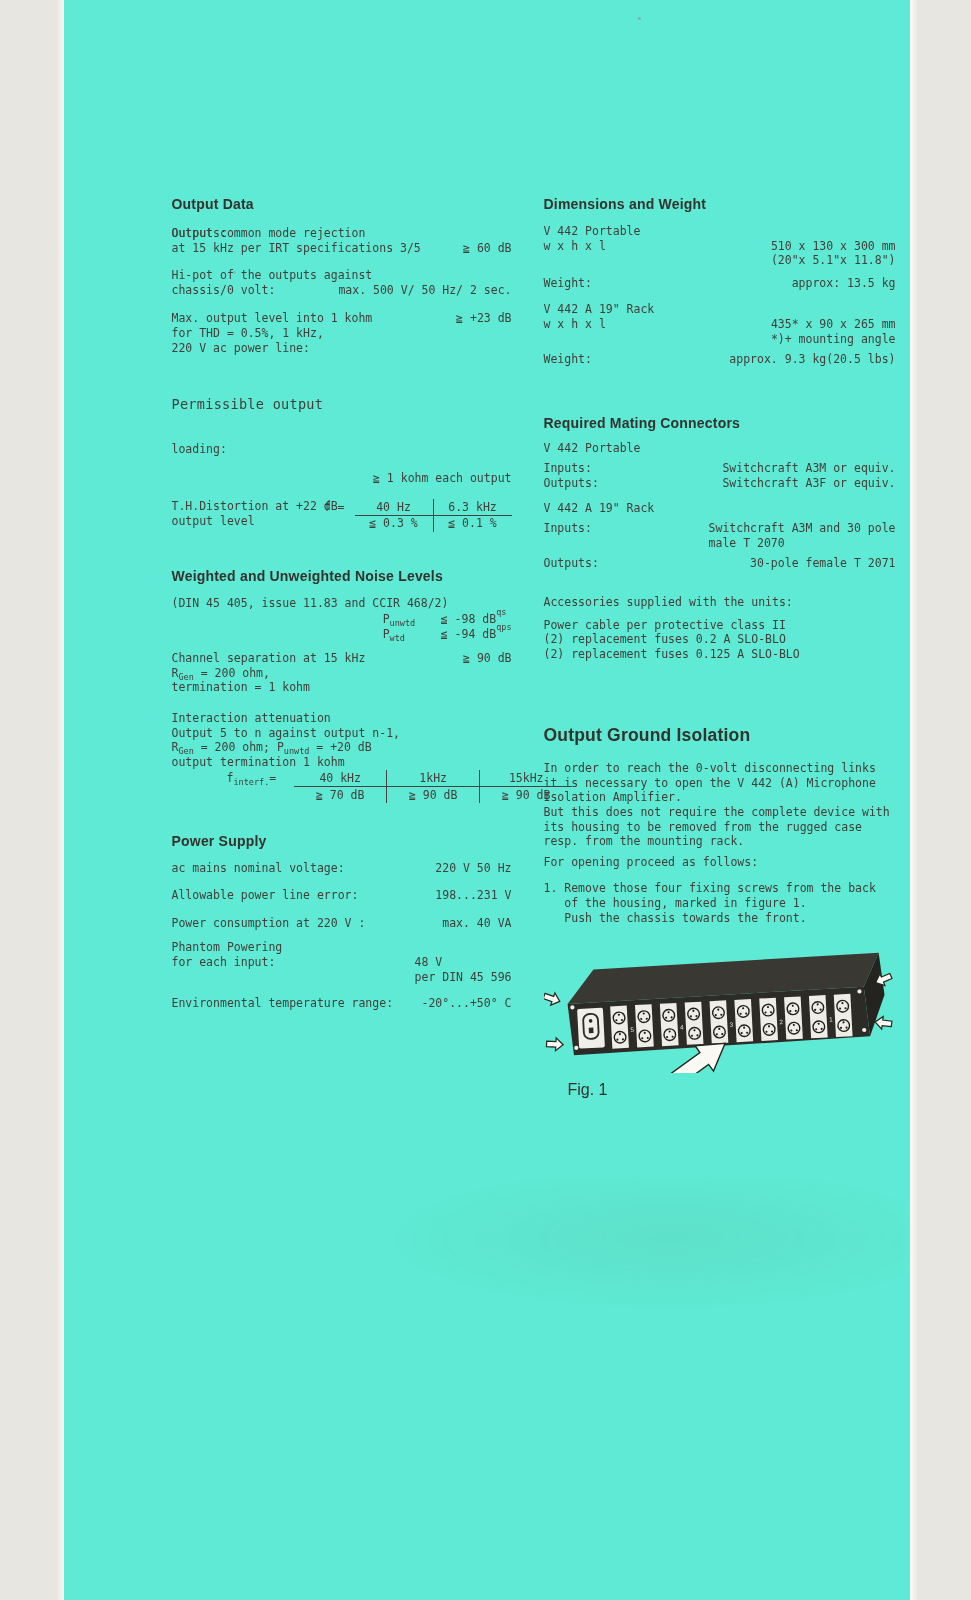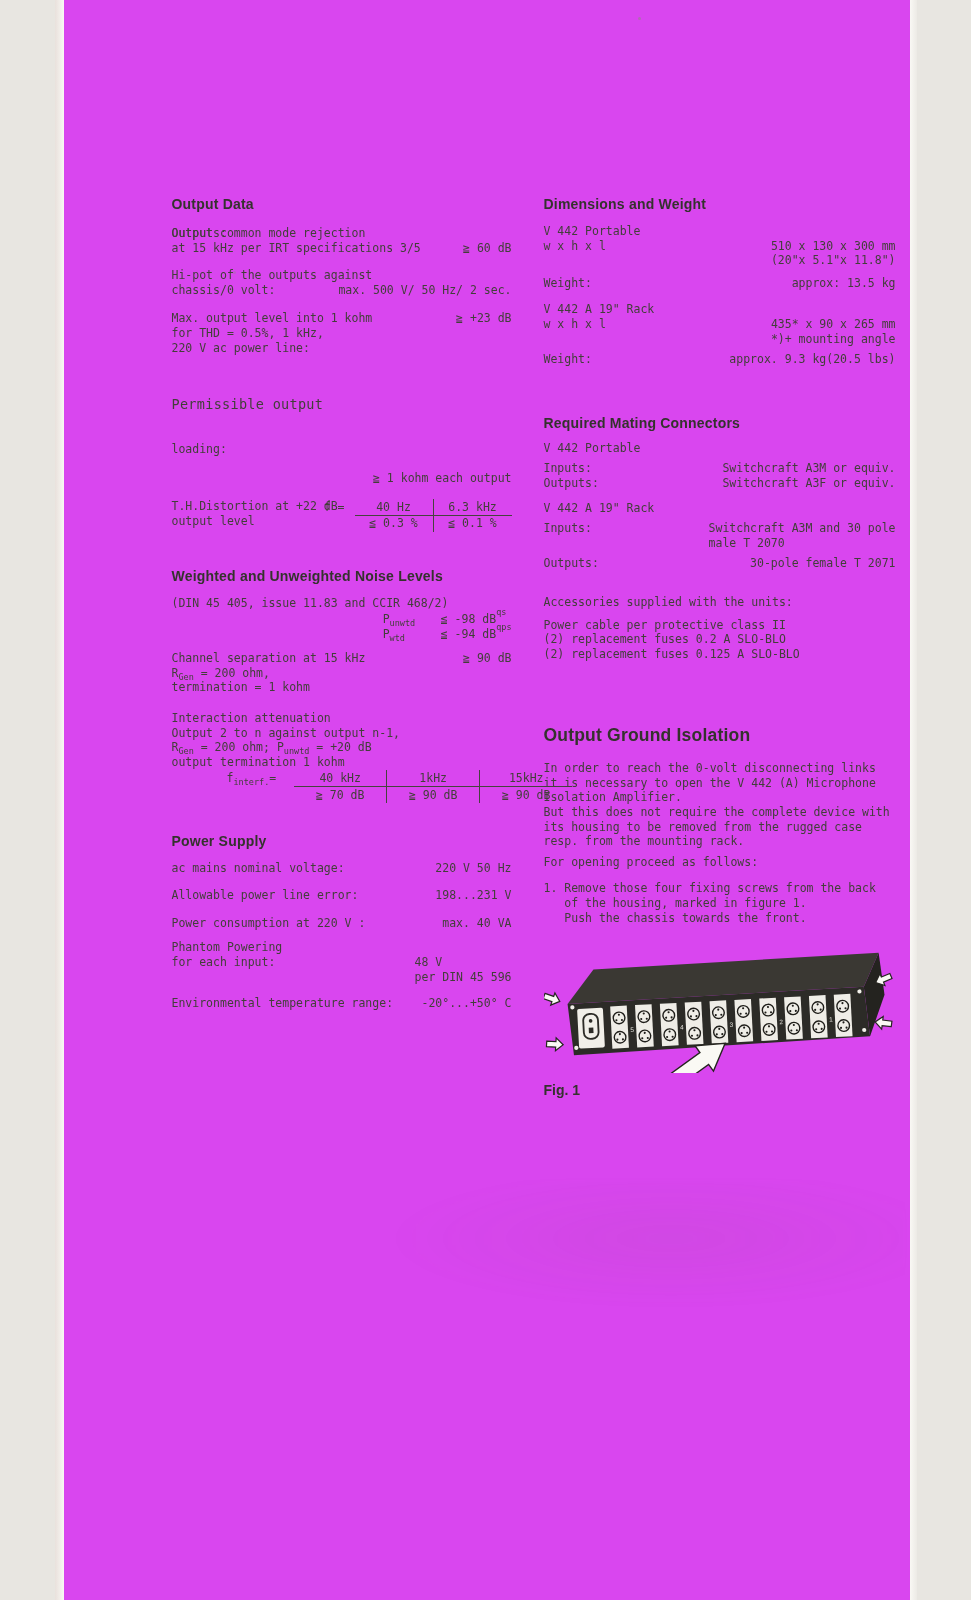--- a/index.html
+++ b/index.html
@@ -1,18 +1,18 @@
 <!DOCTYPE html>
 <html><head>
 <meta charset="utf-8">
 <style>
   html,body { margin:0; padding:0; background:#e8e6e1; }
   .page {
     position:relative; width:862px; height:1600px; margin:0 auto;
-    background:#d946ef; overflow:hidden;
+    background:#5eead4; overflow:hidden;
     font-family:"DejaVu Sans Mono","DejaVu Sans",monospace;
     font-size:11.5px; line-height:14.6px; color:#423f39;
   }
   .edge-l { position:absolute; left:0; top:0; width:9px; height:100%;
     background:linear-gradient(90deg,#e9e1dc,#f9f8f4); }
   .edge-r { position:absolute; right:0; top:0; width:7px; height:100%;
     background:linear-gradient(270deg,#eceae5,#f9f8f4); }
   .ghost { position:absolute; left:330px; top:1180px; width:520px; height:130px;
     background:radial-gradient(ellipse at 55% 45%, rgba(110,104,92,0.07), transparent 70%);
     filter:blur(2px); }
@@ -56,22 +56,22 @@
   .w76 { width:78px; } .w90 { width:92px; }
 
   .ph-row { min-height:44px; }
 
   .mb2{margin-bottom:2px}.mb4{margin-bottom:4px}.mb6{margin-bottom:6px}.mb8{margin-bottom:8px}
   .mb10{margin-bottom:10px}.mb12{margin-bottom:12px}.mb13{margin-bottom:13px}.mb14{margin-bottom:14px}
   .mb16{margin-bottom:16px}.mt24{margin-top:24px}.mt30{margin-top:30px}
   .mt36{margin-top:36px}.mt48{margin-top:48px}.mt64{margin-top:64px}
 
   .fig { margin-top:20px; }
-  .fig-cap { font-family:"Liberation Sans","DejaVu Sans",sans-serif; font-weight:bold;
-             font-size:14px; color:#34322d; margin-top:6px; }
+  .fig-cap { font-family:"Liberation Sans","DejaVu Sans",sans-serif; font-weight:normal;
+             font-size:16px; color:#34322d; margin-top:6px;margin-left:24px; }
   svg text { font-family:"Liberation Sans","DejaVu Sans",sans-serif; }
 </style>
 </head>
 <body>
 
 <div class="page">
   <div class="edge-l"></div>
   <div class="edge-r"></div>
   <div class="ghost"></div>
   <div class="speck" style="left:583px;top:17px;"></div>
@@ -151,21 +151,21 @@
     </div>
 
     <div class="row">
       <span class="line">Channel separation at 15 kHz</span>
       <span class="val vtop">≧ 90 dB</span>
     </div>
     <div class="line"><span>R</span><sub>Gen</sub><span> = 200 ohm,</span></div>
     <div class="line mb16">termination = 1 kohm</div>
 
     <div class="line">Interaction attenuation</div>
-    <div class="line">Output 2 to n against output n-1,</div>
+    <div class="line">Output 5 to n against output n-1,</div>
     <div class="line"><span>R</span><sub>Gen</sub><span> = 200 ohm; P</span><sub>unwtd</sub><span> = +20 dB</span></div>
     <div class="line">output termination 1 kohm</div>
 
     <div class="tline intf">
       <span class="tprefix"><span>f</span><sub>interf.</sub><span>=</span></span>
       <div class="mtable">
         <div class="trow head">
           <span class="cell w90">40 kHz</span>
           <span class="cell w90 cb">1kHz</span>
           <span class="cell w90 cb">15kHz</span>

